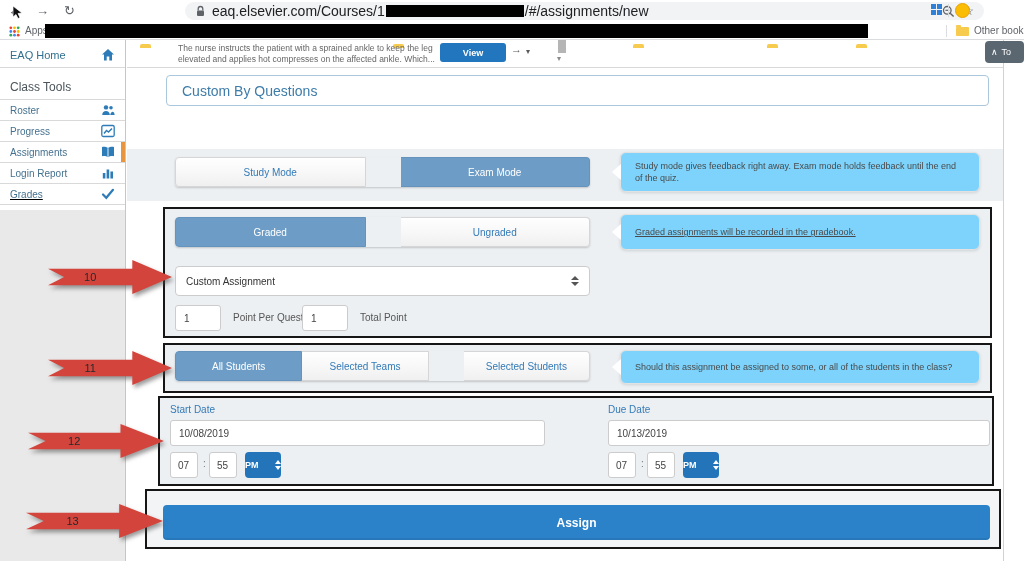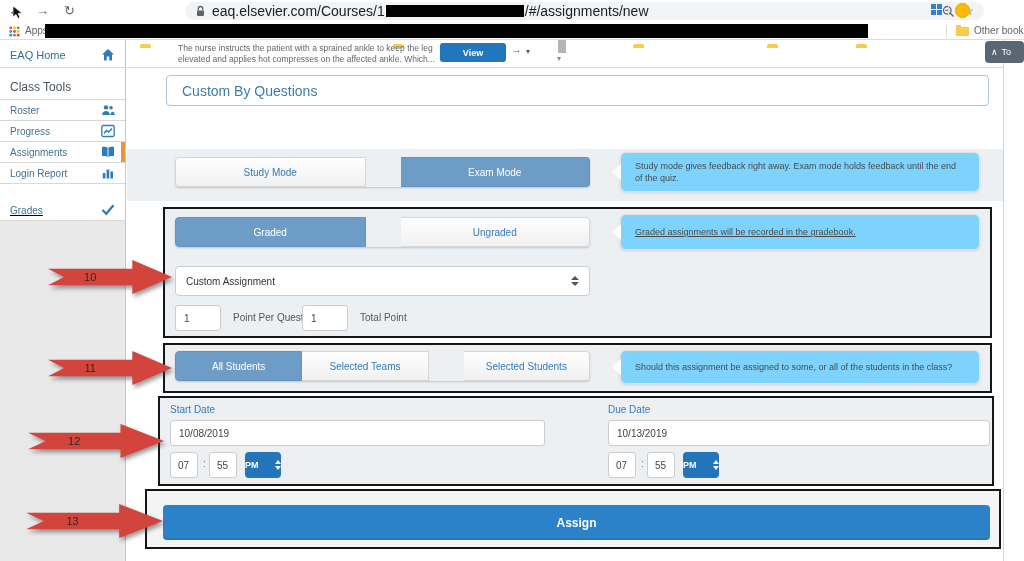--- a/index.html
+++ b/index.html
@@ -197,21 +197,21 @@
       <span class="activebar"></span>
     </div>
     <div class="abs siderow" style="top:123px;height:21px;">
       <span class="lbl item-lbl">Login Report</span>
       <svg class="sideicon" viewBox="0 0 14 14">
         <rect x="1.8" y="7" width="2.6" height="5.5" fill="#2d7cb8"></rect>
           <rect x="5.6" y="3.5" width="2.6" height="9" fill="#2d7cb8"></rect>
         <rect x="9.4" y="5.5" width="2.6" height="7" fill="#2d7cb8"></rect>
         </svg>
     </div>
-    <div class="abs siderow" style="top:160px;height:21px;text-decoration:underline;">
+    <div class="abs siderow" style="top:144px;height:21px;text-decoration:underline;">
       <span class="lbl item-lbl">Grades</span>
       <svg class="sideicon" viewBox="0 0 14 14">
         <path d="M2 7.5 L5.3 10.8 L12 2.8" fill="none" stroke="#2d7cb8" stroke-width="2.2" stroke-linecap="round"></path>
         </svg>
     </div>
   </div>
 
   <div class="abs content-rborder"></div>
   <div class="abs qrow-border"></div>
 

